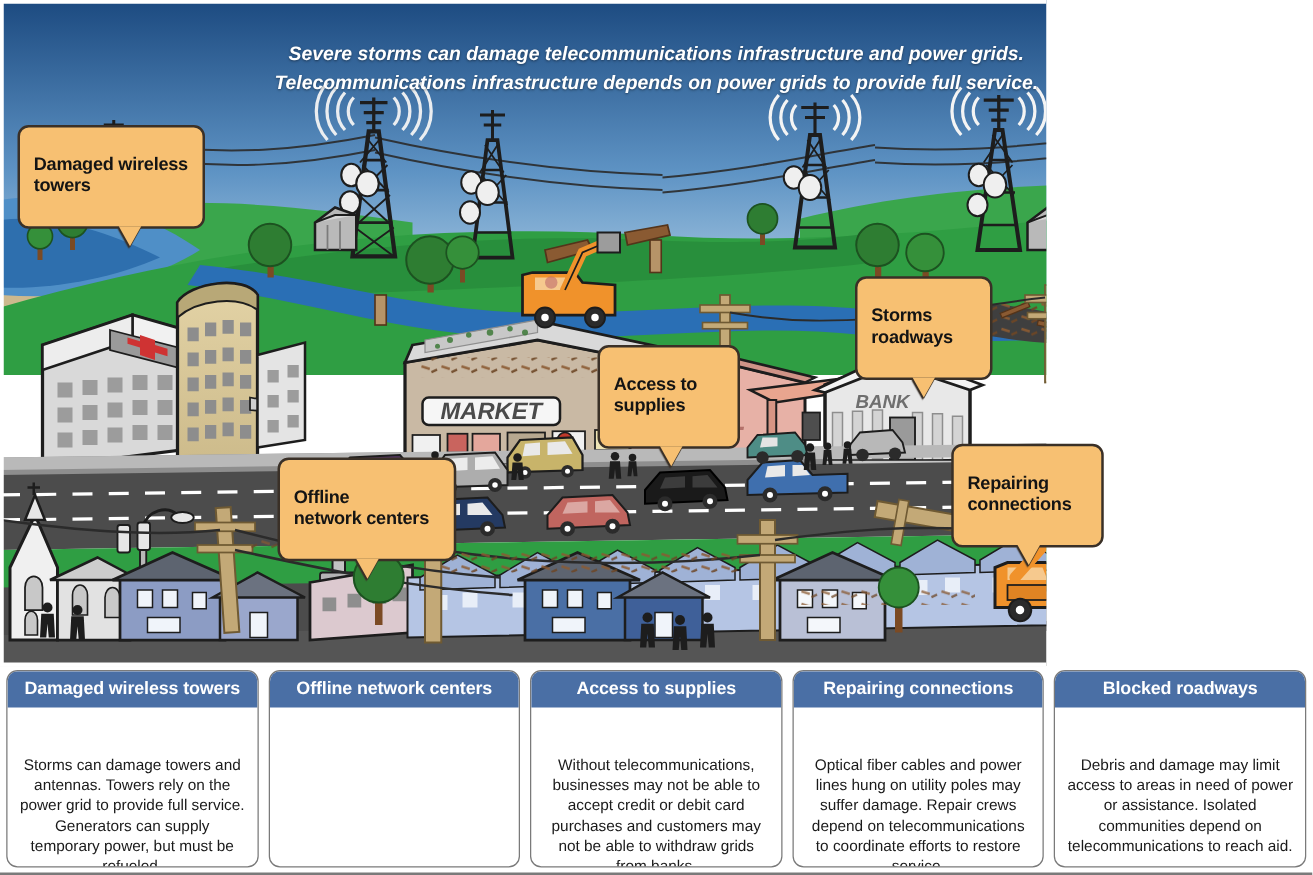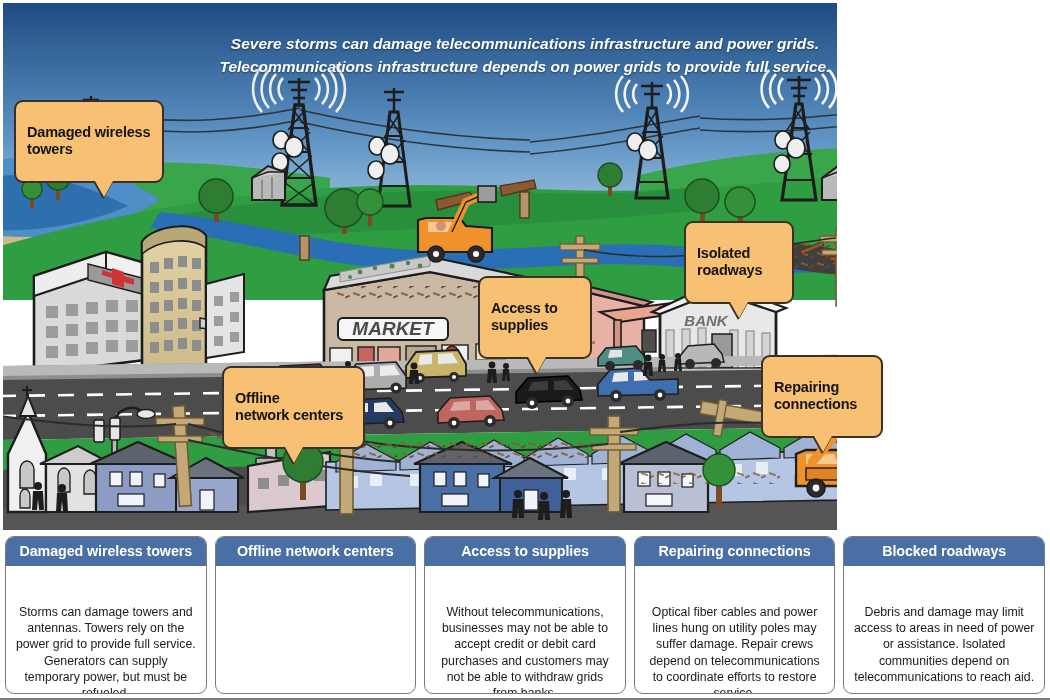--- a/index.html
+++ b/index.html
@@ -891,21 +891,21 @@
     <span>Access to
 supplies</span>
     <span class="tail" style="left: 48px;"></span>
   </div>
   <div class="callout" id="co-1" style="left: 222px; top: 366px; width: 143px;">
     <span>Offline
 network centers</span>
     <span class="tail" style="left: 61px;"></span>
   </div>
   <div class="callout" id="co-3" style="left: 684px; top: 221px; width: 110px;">
-    <span>Isolated
+    <span>Storms
 roadways</span>
     <span class="tail" style="left: 44px;"></span>
   </div>
   <div class="callout" id="co-4" style="left: 761px; top: 355px; width: 122px;">
     <span>Repairing
 connections</span>
     <span class="tail" style="left: 51px;"></span>
   </div>
 
   <div class="panels">

